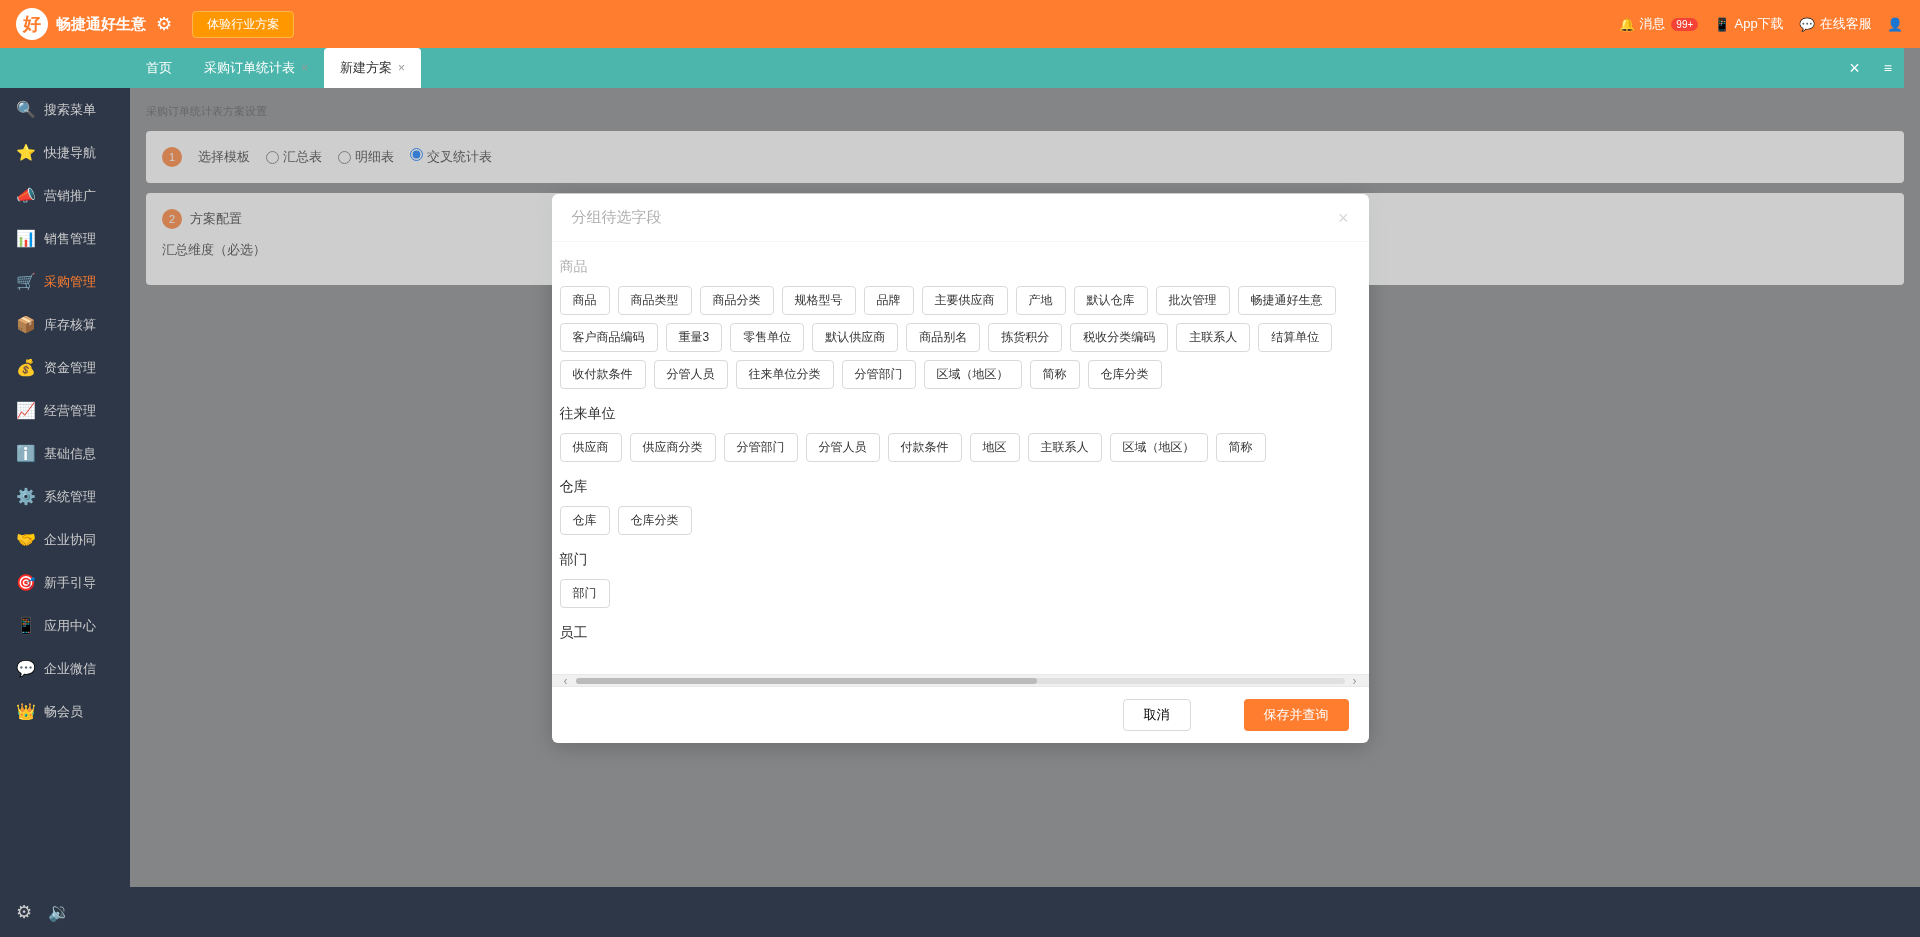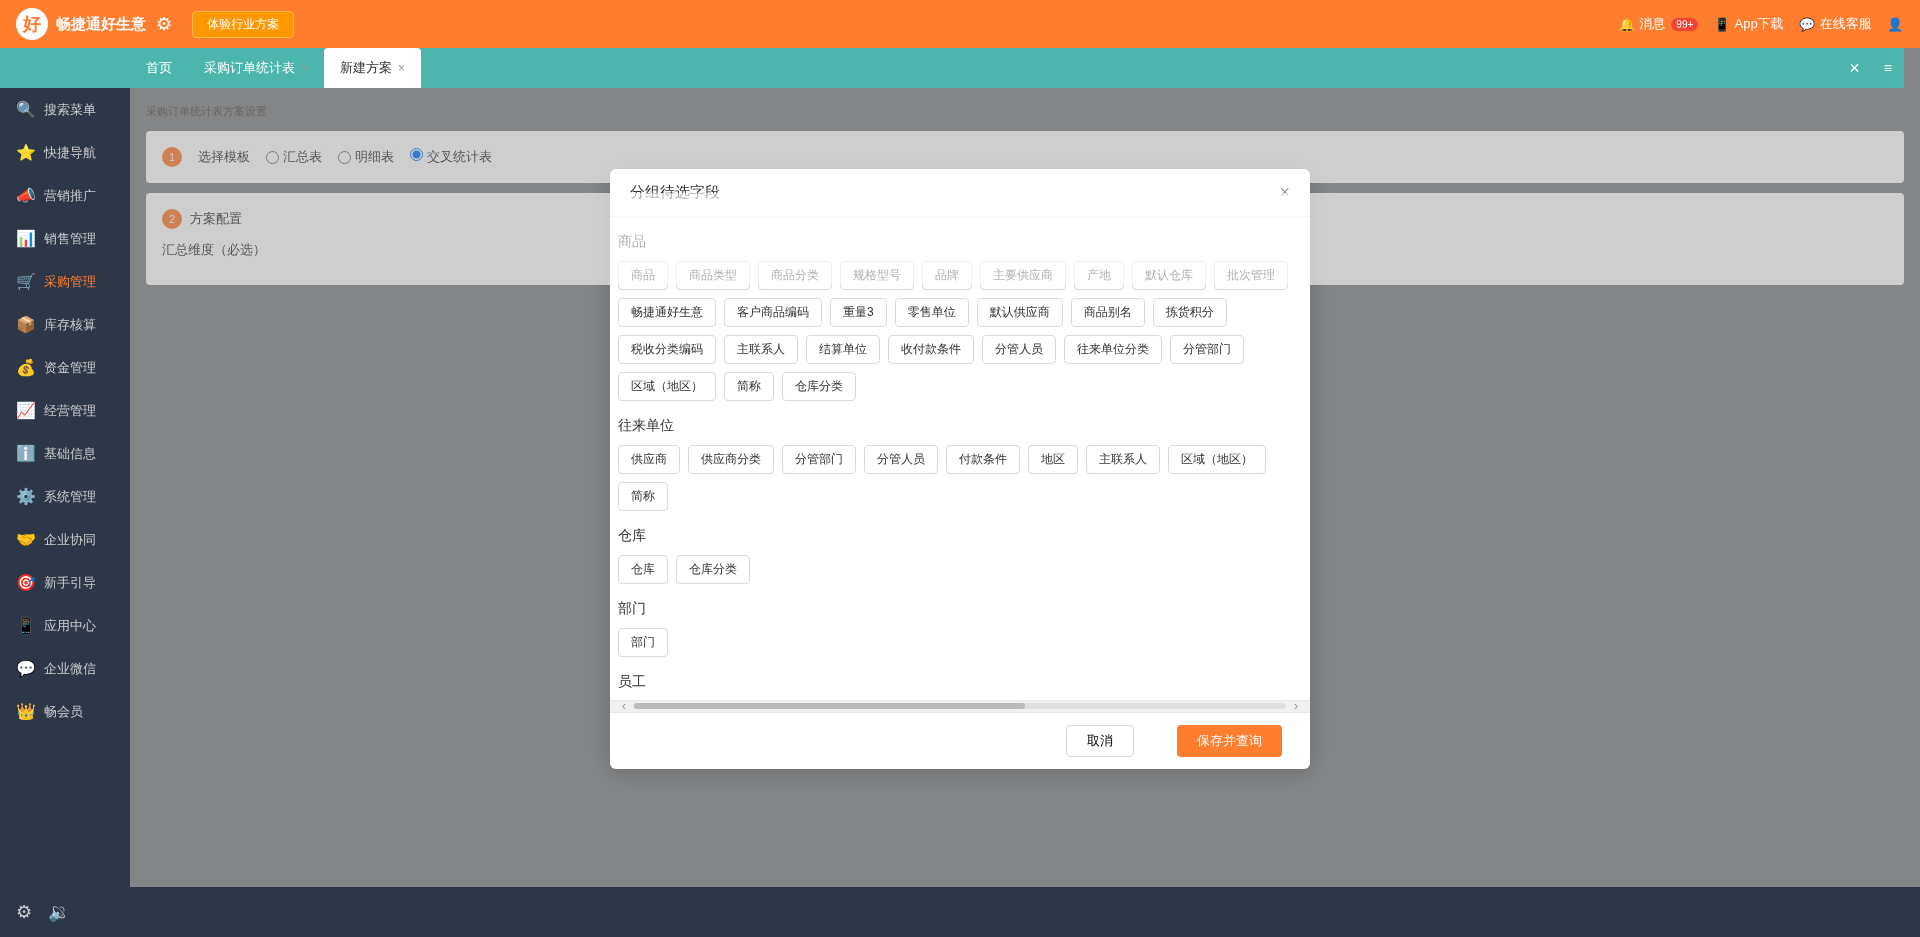--- a/index.html
+++ b/index.html
@@ -152,21 +152,21 @@
       z-index: 200;
       display: flex;
       align-items: center;
       justify-content: center;
     }
 
     
     .modal {
       background: white;
       border-radius: 6px;
-      width: 700px;
+      width: 817px;
       max-height: 600px;
       display: flex;
       flex-direction: column;
       box-shadow: 0 4px 24px rgba(0,0,0,0.2);
       position: relative;
     }
     .modal-header {
       display: flex;
       align-items: center;
       justify-content: space-between;
@@ -180,24 +180,25 @@
       color: #999;
       font-size: 18px;
       line-height: 1;
     }
     .modal-body {
       flex: 1;
       overflow-y: auto;
       padding: 16px 8px;
     }
     .modal-footer {
-      padding: 12px 28px;
+      padding: 12px 20px;
       border-top: 1px solid #e8e8e8;
       display: flex;
       justify-content: flex-end;
+      gap: 10px;
     }
     .btn-cancel {
       padding: 6px 20px;
       border: 1px solid #d9d9d9;
       border-radius: 4px;
       background: white;
       cursor: pointer;
       font-size: 13px;
     }
     .btn-confirm {

